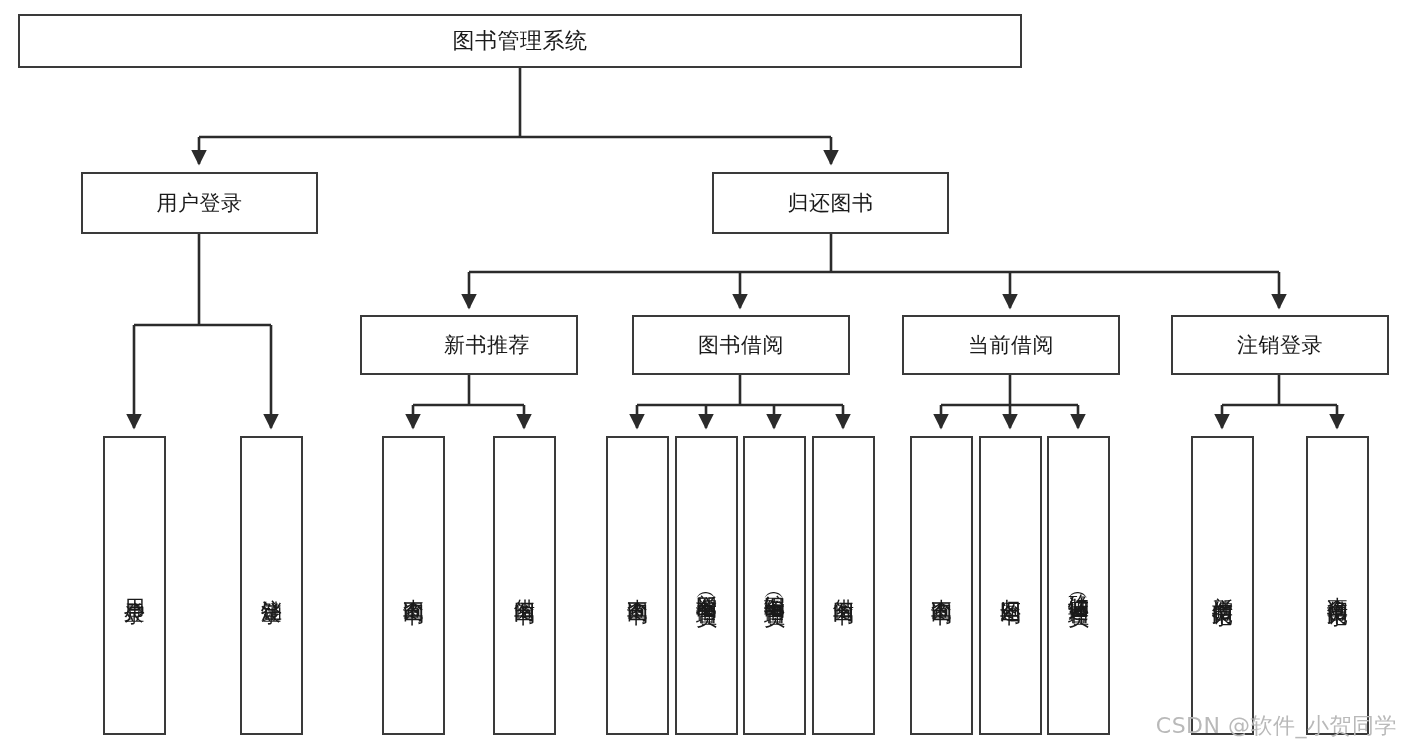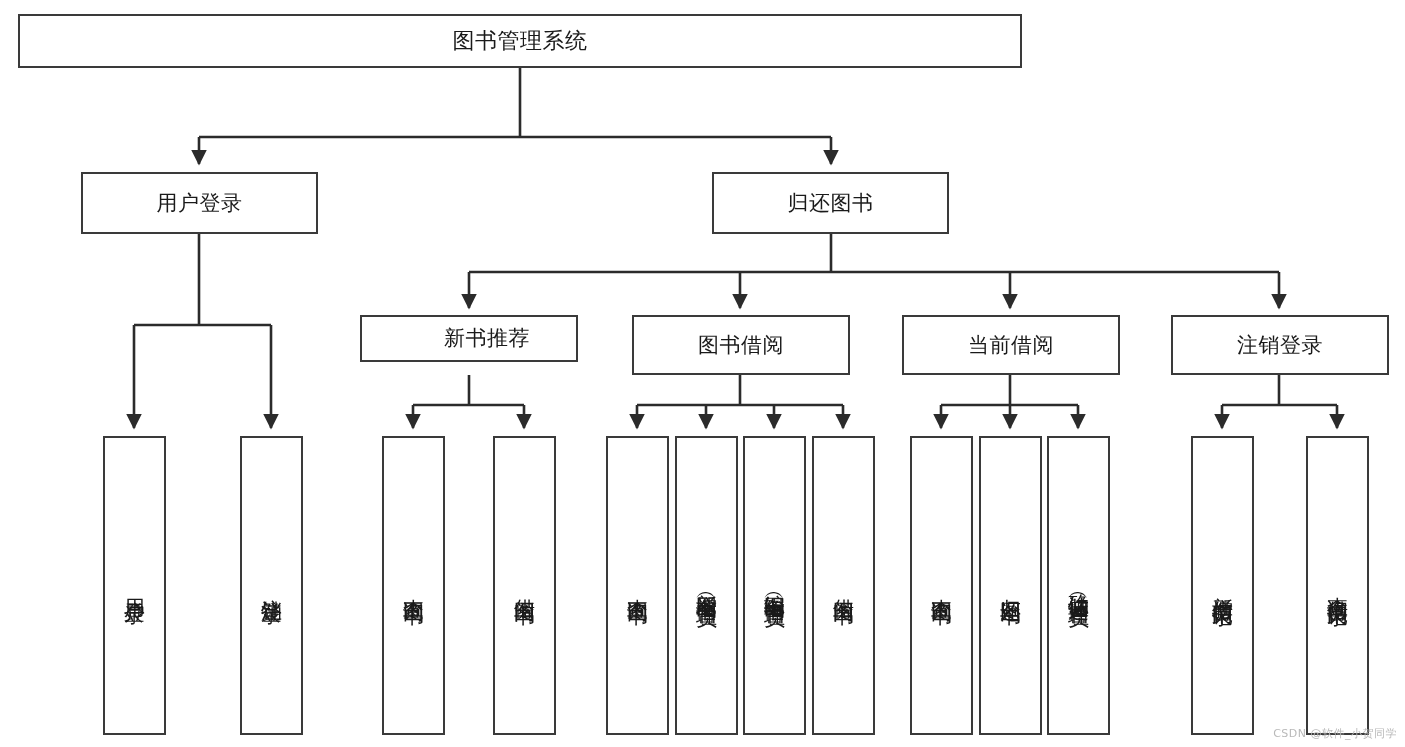--- a/index.html
+++ b/index.html
@@ -62,21 +62,21 @@
     text-orientation: upright;
     font-size: 21px;
     line-height: 1.05;
     letter-spacing: 2px;
     white-space: nowrap;
   }
   #watermark {
     position: absolute;
     right: 8px;
     bottom: 6px;
-    font-size: 11px;
+    font-size: 22px;
     color: #b9b9b9;
     z-index: 5;
     white-space: nowrap;
     letter-spacing: 0.5px;
     margin-left: 21px;
   }
 </style>
 </head>
 <body>
 
@@ -137,21 +137,21 @@
     <span class="node-label">图书管理系统</span>
   </div>
 
   <div class="node horiz" style="left:81px; top:172px; width:237px; height:62px;">
     <span class="node-label">用户登录</span>
   </div>
   <div class="node horiz" style="left:712px; top:172px; width:237px; height:62px;">
     <span class="node-label">归还图书</span>
   </div>
 
-  <div class="node horiz" style="left:360px; top:315px; width:218px; height:47px;padding-left:36px;">
+  <div class="node horiz" style="left:360px; top:315px; width:218px; height:60px;padding-left:36px;">
     <span class="node-label">新书推荐</span>
   </div>
   <div class="node horiz" style="left:902px; top:315px; width:218px; height:60px;">
     <span class="node-label">当前借阅</span>
   </div>
   <div class="node horiz" style="left:632px; top:315px; width:218px; height:60px;">
     <span class="node-label">图书借阅</span>
   </div>
   <div class="node horiz" style="left:1171px; top:315px; width:218px; height:60px;">
     <span class="node-label">注销登录</span>

